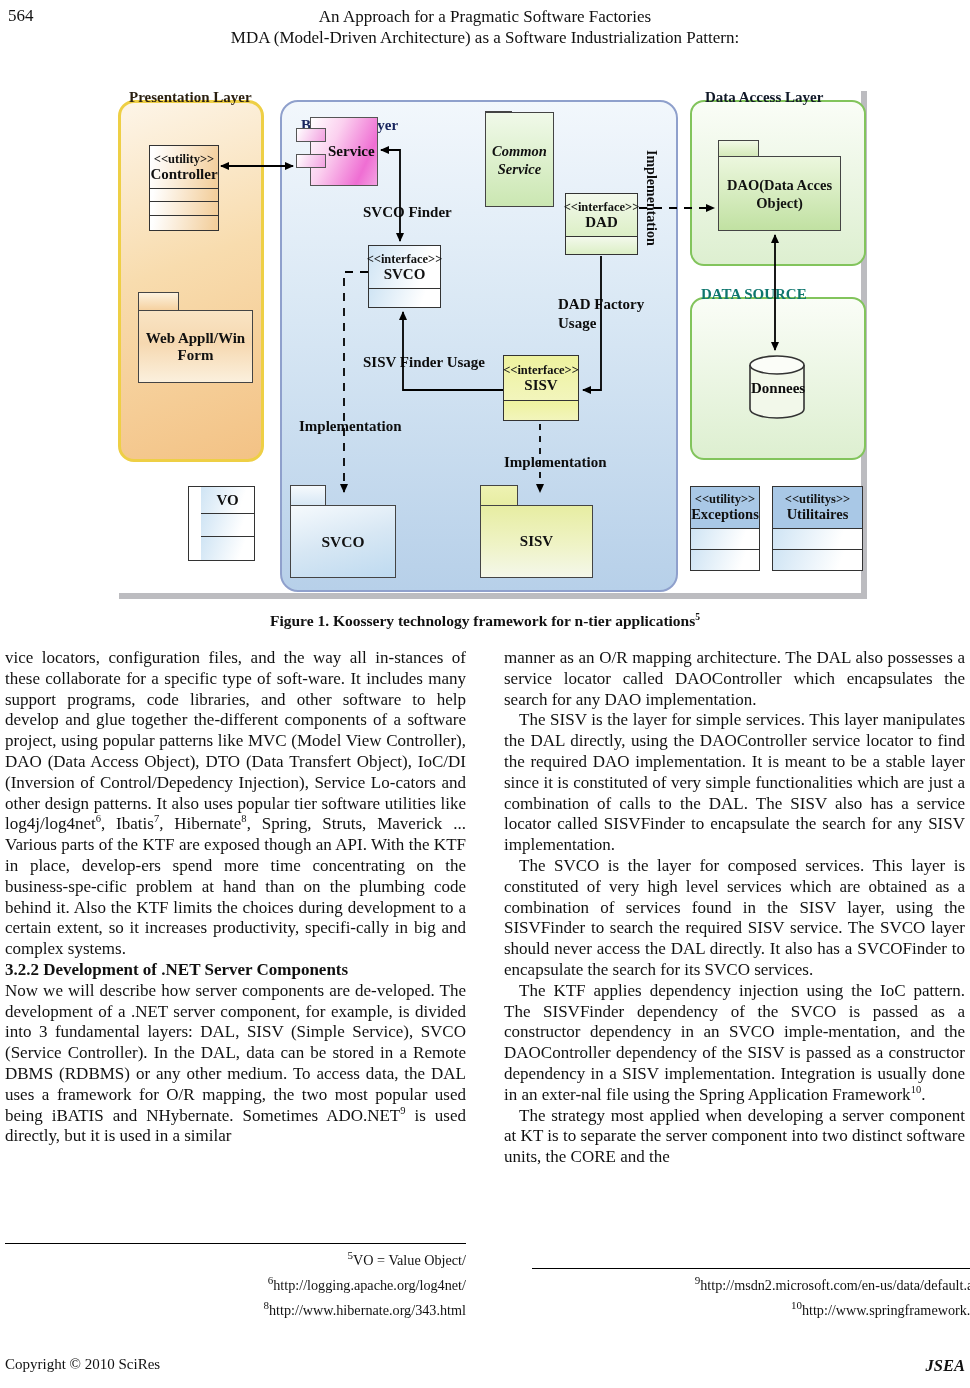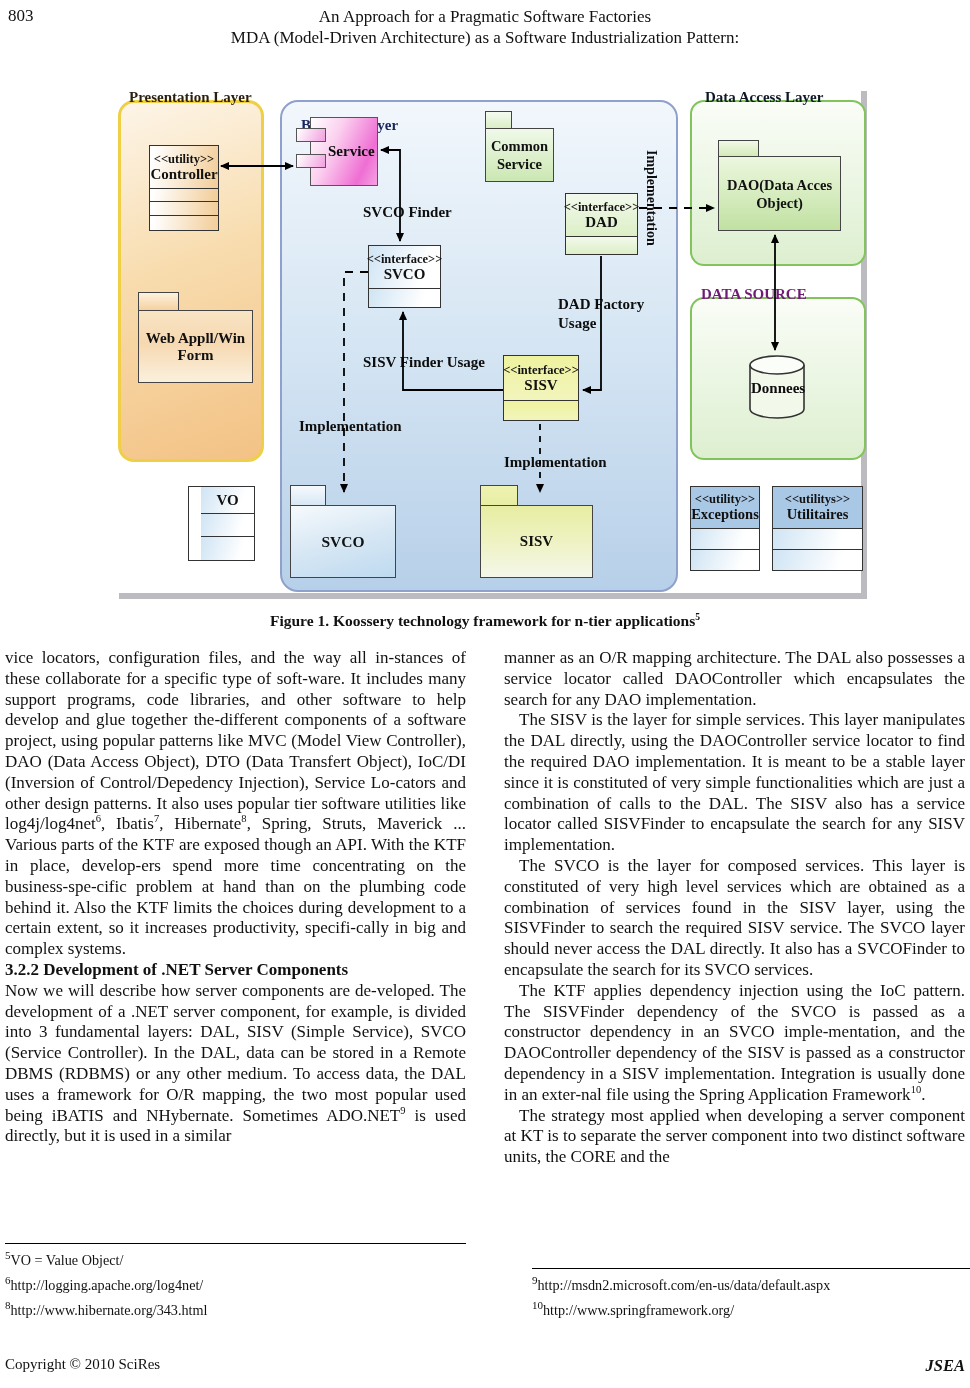--- a/index.html
+++ b/index.html
@@ -51,52 +51,52 @@
   
   .col{position:absolute;top:648px;width:461px;font-size:17px;line-height:20.8px;text-align:justify;}
   .col-left{left:5px;}
   .col-right{left:504px;}
   .col p{margin:0;}
   .col p.ind{text-indent:15px;}
   .subhead{font-weight:bold;margin:5px 0 0 0;text-align:left;}
   
   .footnotes{position:absolute;width:461px;font-size:14.2px;}
   .fn-rule{border-top:1.6px solid #000;margin-bottom:4px;}
-  .fn-line{line-height:25px;white-space:nowrap;}
+  .fn-line{line-height:25px;white-space:nowrap;text-align:right;}
   .fn-line sup{font-size:11px;}
   .footnotes-left{left:5px;top:1243px;}
   .footnotes-right{left:504px;top:1268px;margin-left:28px;}
   
   .footer-left{position:absolute;left:5px;top:1356px;font-size:15px;}
   .footer-right{position:absolute;right:5px;top:1356px;font-size:16.5px;font-weight:bold;font-style:italic;}
 </style>
 </head>
 <body>
 
 <div class="page">
 
-  <div class="page-num">803</div>
+  <div class="page-num">564</div>
   <div class="doc-title">
     <div>An Approach for a Pragmatic Software Factories</div>
     <div>MDA (Model-Driven Architecture) as a Software Industrialization Pattern:</div>
   </div>
 
   <div class="fig">
     <div class="fig-edge-r"></div>
     <div class="fig-edge-b"></div>
 
     <div class="layer layer-presentation"></div>
     <div class="layer layer-business"></div>
     <div class="layer layer-green layer-dal"></div>
     <div class="layer layer-green layer-ds"></div>
 
     <div class="layer-label" style="left:14px;top:1px;color:#2a1f10;">Presentation Layer</div>
     <div class="layer-label" style="left:186px;top:1px;color:#18255e;margin-top:28px;">Business Layer</div>
     <div class="layer-label" style="left:590px;top:1px;color:#101828;">Data Access Layer</div>
-    <div class="layer-label" style="left:586px;top:198px;color:#701a75;">DATA SOURCE</div>
+    <div class="layer-label" style="left:586px;top:198px;color:#0f766e;">DATA SOURCE</div>
 
     <div class="uml-class" style="left:34px;top:57px;width:70px;height:86px;">
       <div class="cmp cmp-head fill-orange" style="height:42px;">
         <span class="stereo">&lt;&lt;utility&gt;&gt;</span>
         <span class="cname">Controller</span>
       </div>
       <div class="cmp fill-orange" style="height:13px;"></div>
       <div class="cmp fill-orange" style="height:14px;"></div>
       <div class="cmp fill-orange" style="flex:1;"></div>
     </div>
@@ -126,21 +126,21 @@
     <div class="uml-class" style="left:253px;top:157px;width:73px;height:63px;">
       <div class="cmp cmp-head fill-blue" style="height:42px;">
         <span class="stereo">&lt;&lt;interface&gt;&gt;</span>
         <span class="cname">SVCO</span>
       </div>
       <div class="cmp fill-blue" style="flex:1;"></div>
     </div>
 
     <div class="folder">
       <div class="tab" style="left:370px;top:23px;width:27px;height:19px;background:linear-gradient(180deg,#f4fbef,#d7ecc2);"></div>
-      <div class="body" style="left:370px;top:40px;width:69px;height:54px;font-size:14.5px;line-height:18px;background:linear-gradient(180deg,#f0f9e9,#cbe7b2);">
+      <div class="body" style="left:370px;top:24px;width:69px;height:95px;font-size:14.5px;line-height:18px;background:linear-gradient(180deg,#f0f9e9,#cbe7b2);font-style:italic;">
         <span>
           <span>Common</span><br>
           <span>Service</span>
         </span>
       </div>
     </div>
 
     <div class="uml-class" style="left:450px;top:105px;width:73px;height:62px;">
       <div class="cmp cmp-head fill-greenbx" style="height:42px;">
         <span class="stereo">&lt;&lt;interface&gt;&gt;</span>

